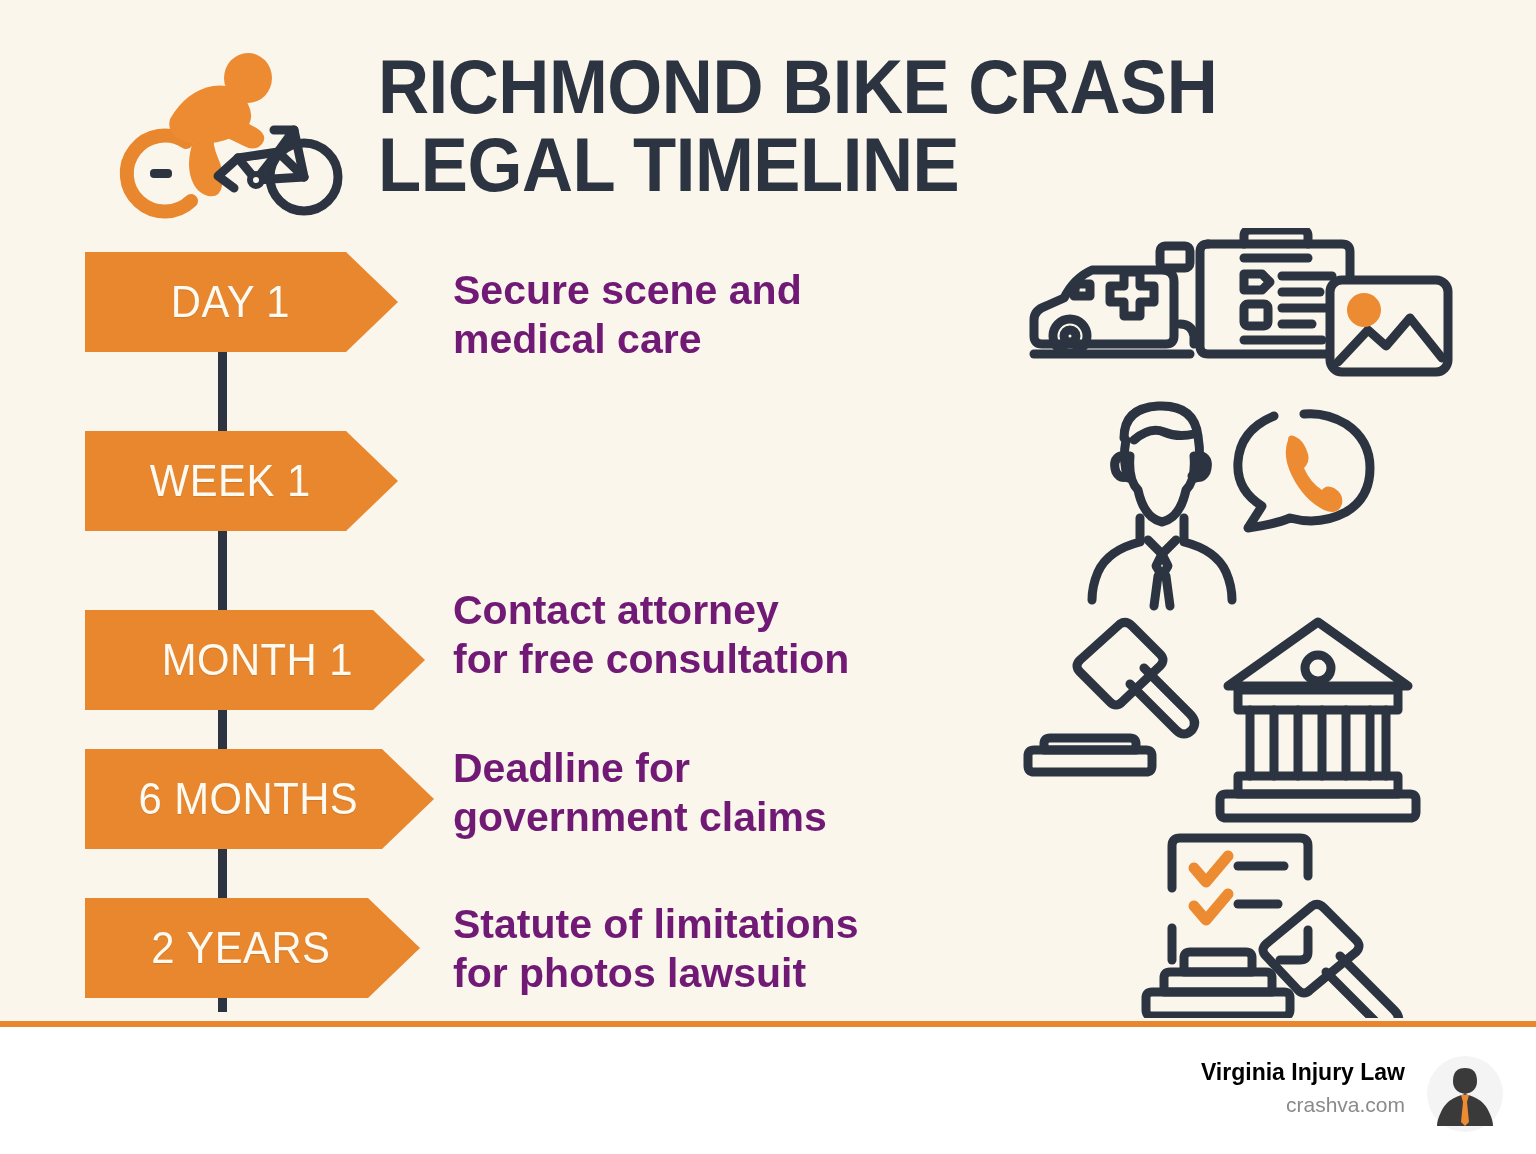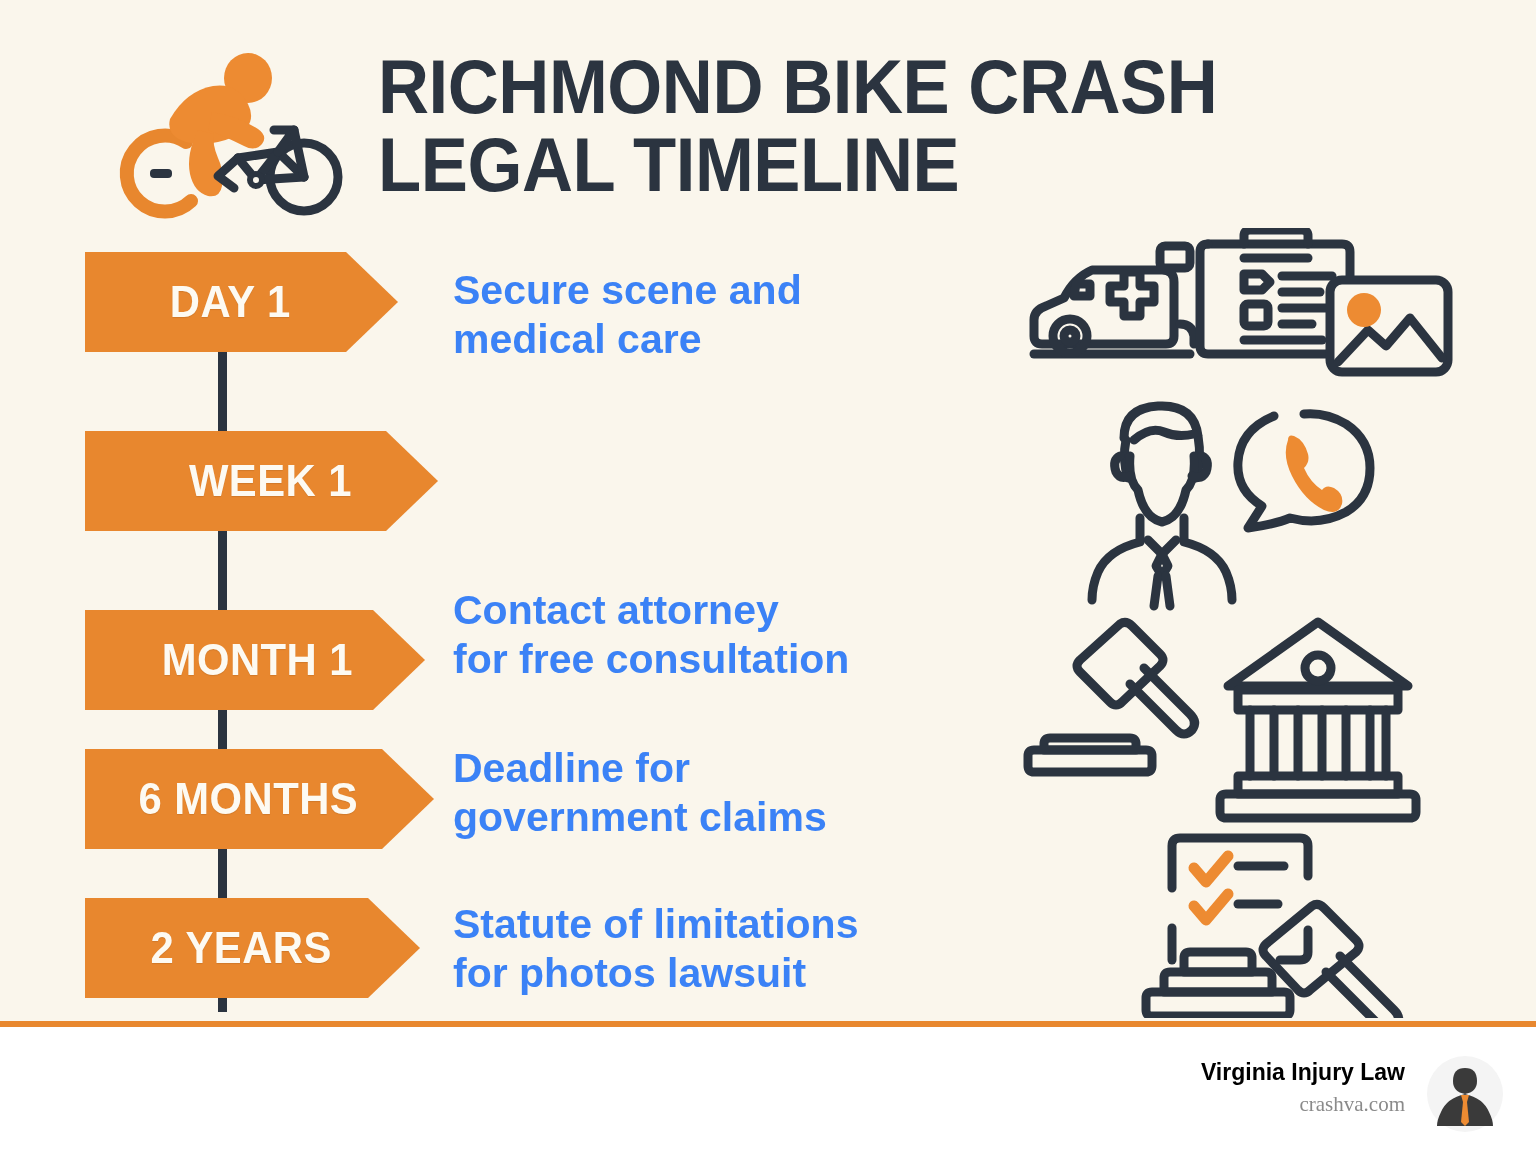--- a/index.html
+++ b/index.html
@@ -72,37 +72,37 @@
   .badge {
     position: absolute;
     left: 0;
     height: 100px;
     background: #e8872e;
     color: #fdfaf2;
     display: flex;
     align-items: center;
     justify-content: center;
     font-family: "Liberation Sans Narrow", "Liberation Sans", sans-serif;
-    font-weight: bold;
+    font-weight: normal;
     font-size: 44px;
     letter-spacing: 0.5px;
     z-index: 2;
     clip-path: polygon(0 0, calc(100% - 52px) 0, 100% 50%, calc(100% - 52px) 100%, 0 100%);
     box-shadow: 0 2px 3px rgba(0,0,0,0.07);
   }
   .badge span {
     transform: scaleX(0.95) translateX(-12px);
     display: inline-block;
     text-shadow: 0 1px 1px rgba(0,0,0,0.10);
   }
   
   .step-text {
     position: absolute;
     left: 453px;
-    color: #3b82f6;
+    color: #701a75;
     font-family: "Liberation Sans", sans-serif;
     font-weight: bold;
     font-size: 41px;
     line-height: 1.20;
     white-space: pre-line;
     width: 580px;
   }
   
   .illus {
     position: absolute;
@@ -136,21 +136,21 @@
   }
   .brand-name {
     color: #000000;
     font-family: "Liberation Sans", sans-serif;
     font-weight: bold;
     font-size: 23px;
     line-height: 1.25;
   }
   .brand-url {
     color: #8a8a8a;
-    font-family: Liberation Serif, serif;
+    font-family: Liberation Sans, sans-serif;
     font-size: 21px;
     line-height: 1.4;
     margin-top: 3px;
   }
   .avatar {
     position: absolute;
     right: 31px;
     top: 1054px;
     width: 80px;
     height: 80px;
@@ -193,21 +193,21 @@
 
   <div class="title">Richmond Bike Crash
 Legal Timeline</div>
 
   <div class="timeline">
     <div class="connector"></div>
 
     <div class="badge" style="top:0px;width:313px;">
       <span>DAY 1</span>
     </div>
-    <div class="badge" style="top:179px;width:313px;padding-left:40px;">
+    <div class="badge" style="top:179px;width:313px;">
       <span>WEEK 1</span>
     </div>
     <div class="badge" style="top:358px;width:313px;padding-left:27px;">
       <span>MONTH 1</span>
     </div>
     <div class="badge" style="top:497px;width:349px;">
       <span>6 MONTHS</span>
     </div>
     <div class="badge" style="top:646px;width:335px;">
       <span>2 YEARS</span>

